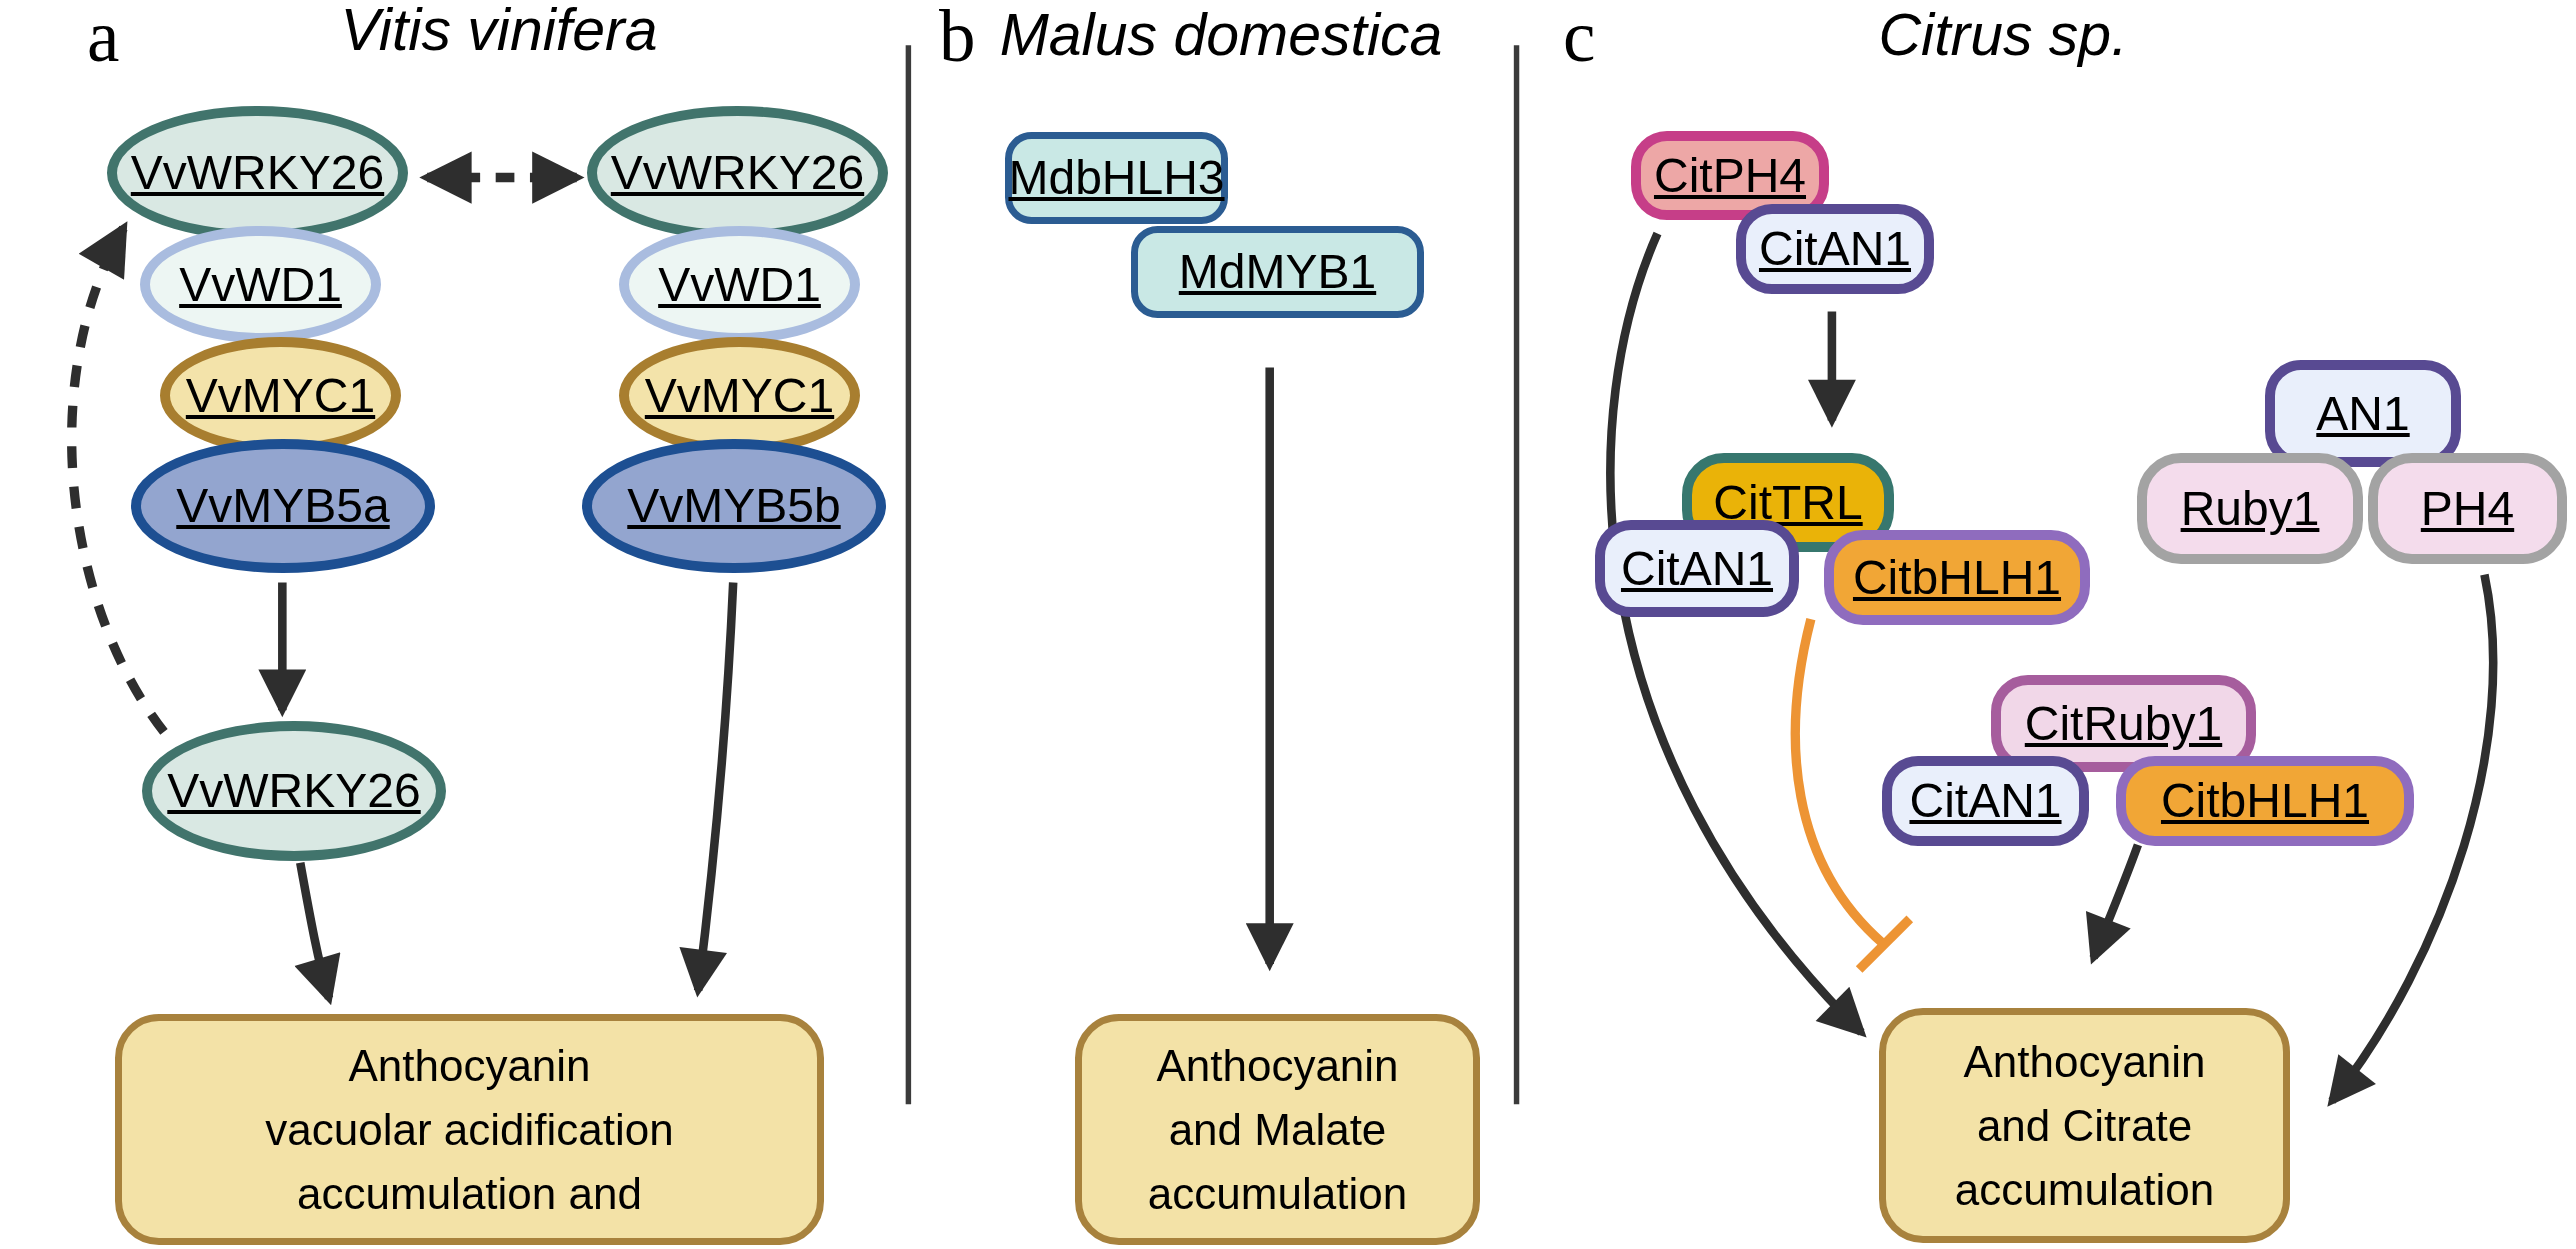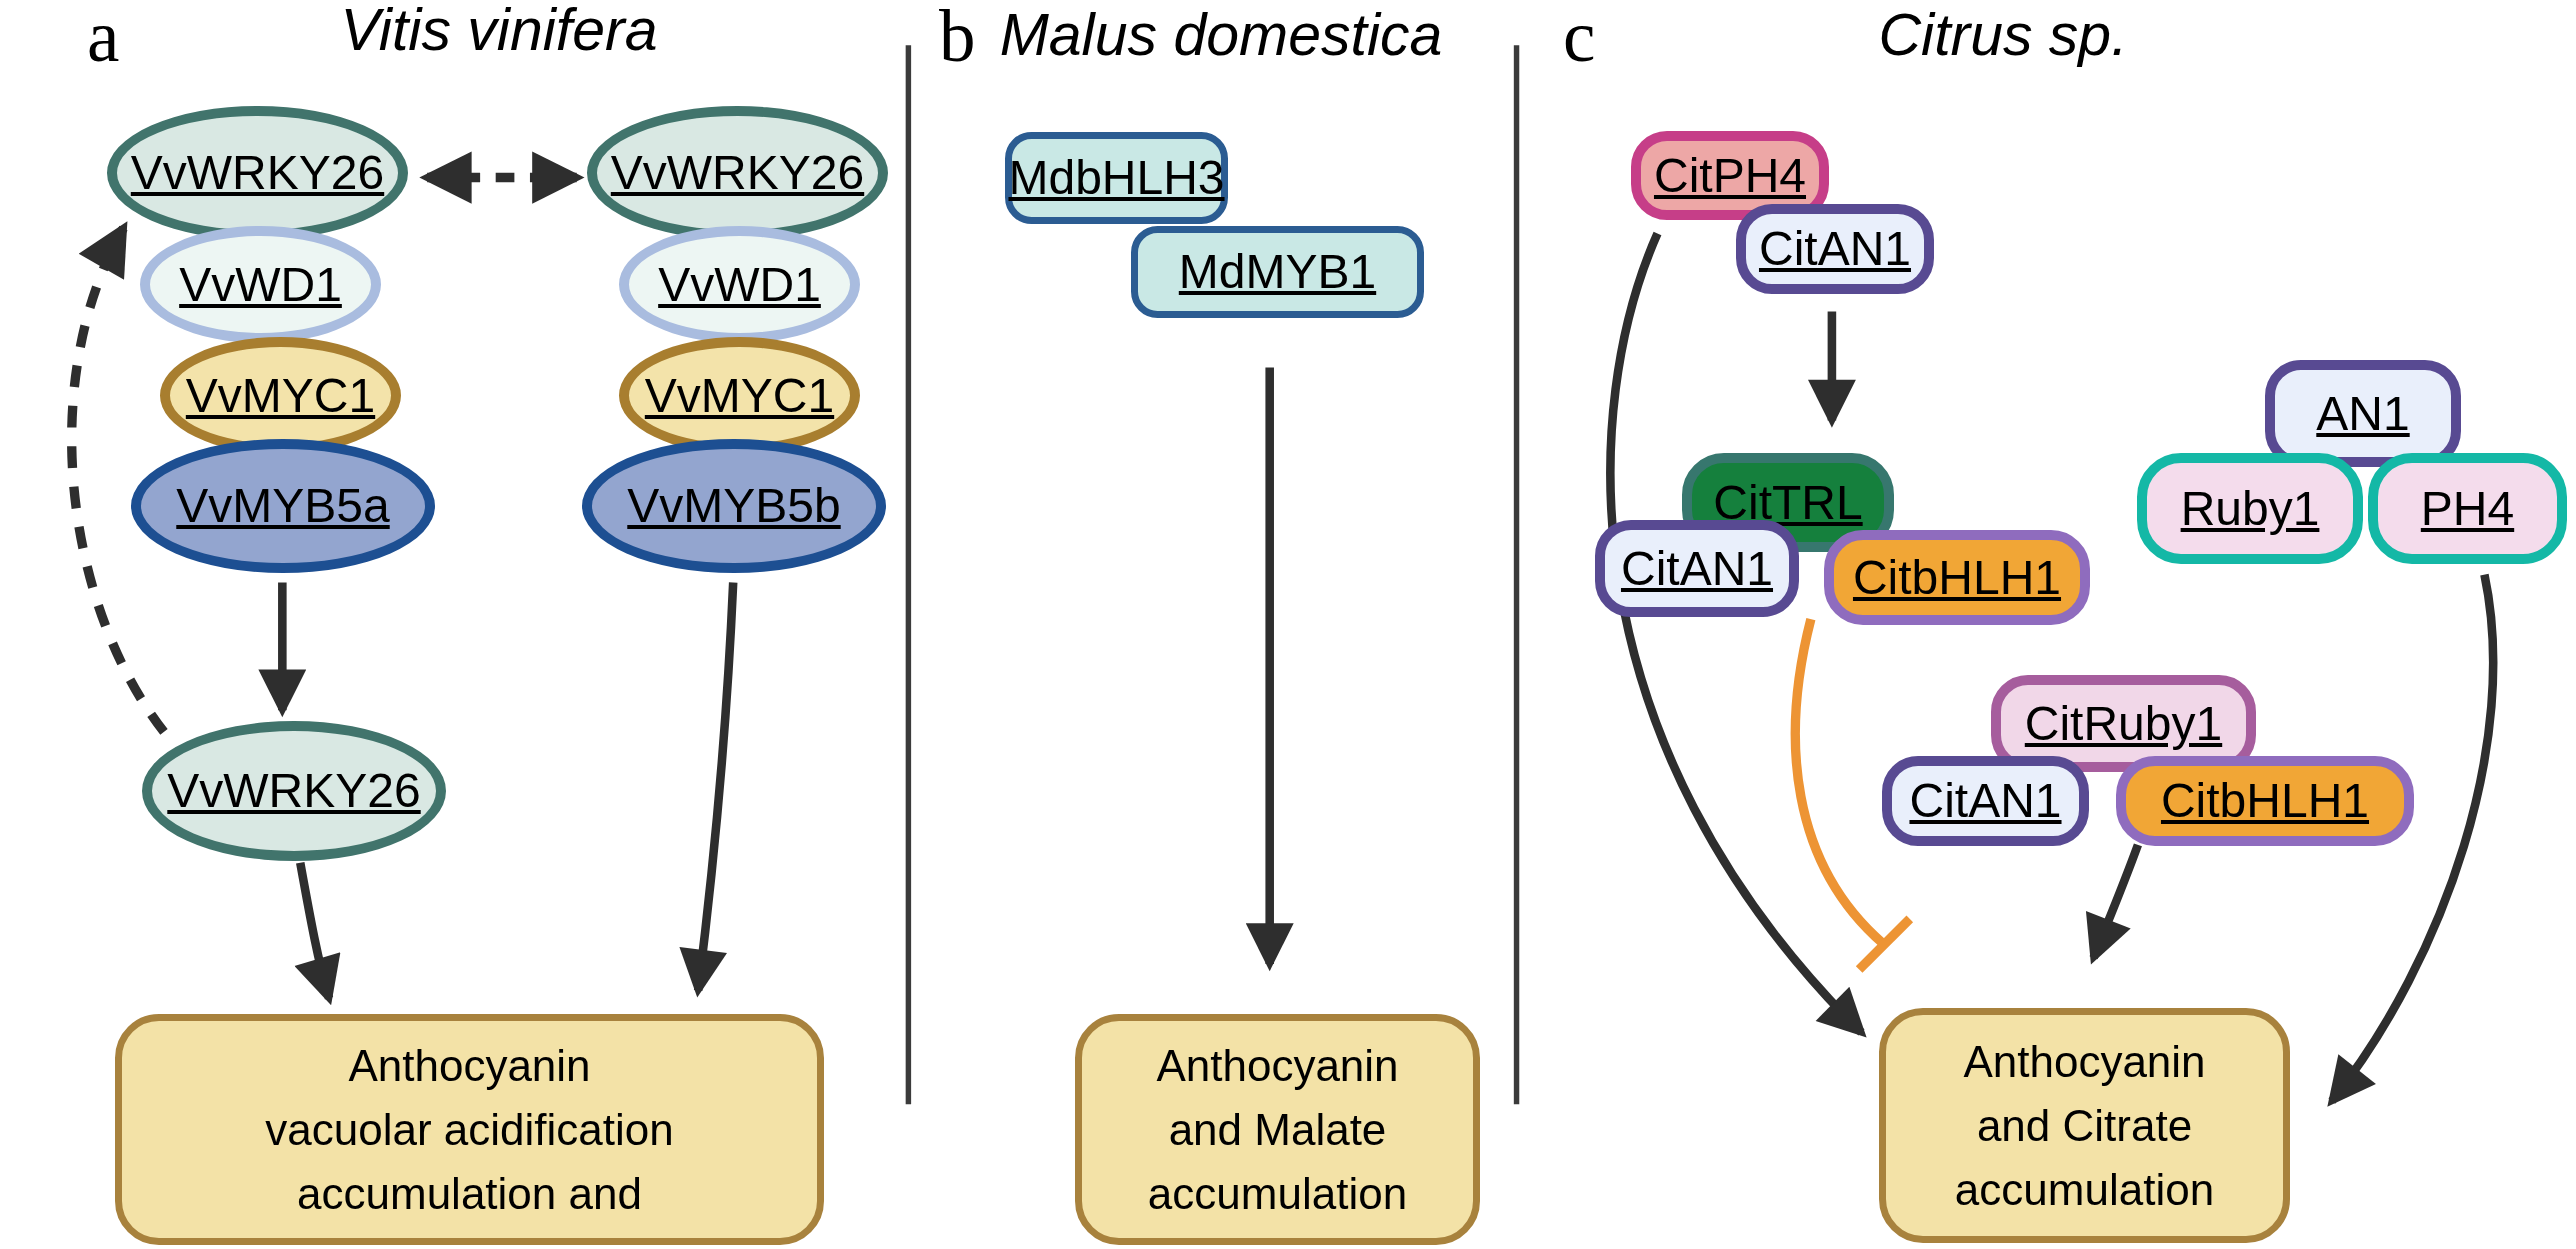--- a/index.html
+++ b/index.html
@@ -20,23 +20,23 @@
   .myc1{background:#f3e3aa;border:10px solid #a87e2f;}
   .myb5{background:#93a5cf;border:10px solid #1d4f92;}
 
   
   .mdpill{background:#c9e8e5;border:7.8px solid #2b5c92;border-radius:26.5px;}
 
   
   .pill{box-sizing:border-box;}
   .citph4{background:#eda7a6;border:10px solid #c63e88;border-radius:36px;}
   .citan1{background:#e9effb;border:10px solid #584a92;border-radius:36px;}
-  .cittrl{background:#15803d;border:10px solid #37776e;border-radius:42px;}
+  .cittrl{background:#eab308;border:10px solid #37776e;border-radius:42px;}
   .citbhlh1{background:#f1a636;border:10px solid #8f6cbe;border-radius:39px;}
-  .pinkpill{background:#f4dcec;border:10px solid #14b8a6;border-radius:44px;}
+  .pinkpill{background:#f4dcec;border:10px solid #a3a3a3;border-radius:44px;}
   .citruby1{background:#f1d7e8;border:10px solid #a65d9d;border-radius:37px;}
 
   .outcome{position:absolute;display:flex;flex-direction:column;align-items:center;justify-content:center;
            background:#f3e2a7;border:7.8px solid #a8823d;border-radius:44px;box-sizing:border-box;
            font-size:44px;line-height:64px;text-align:center;}
 </style>
 </head>
 <body>
 
 <div class="fig">

